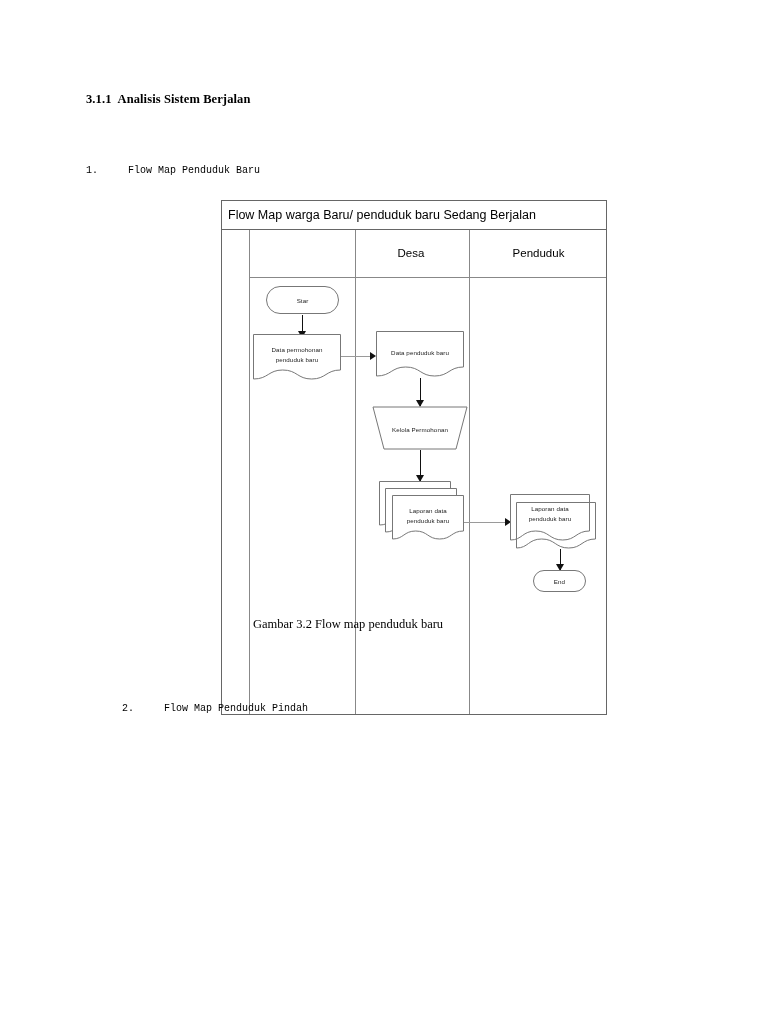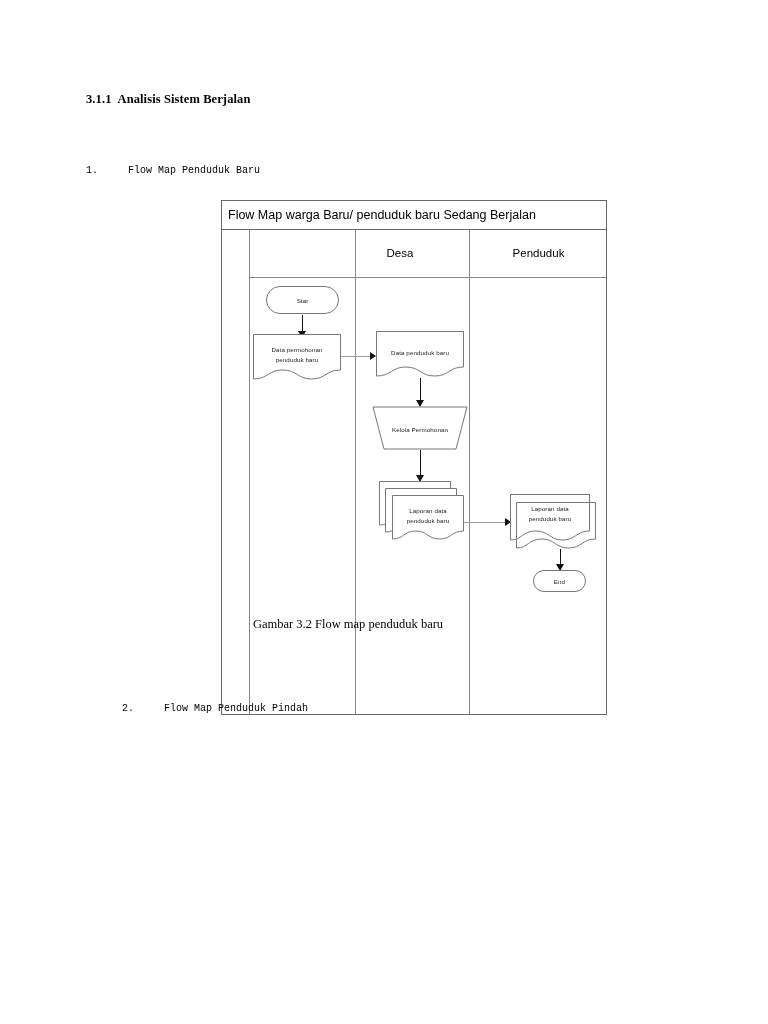--- a/index.html
+++ b/index.html
@@ -103,21 +103,21 @@
   .lane-label {
     position: absolute;
     top: 29px;
     height: 47px;
     line-height: 47px;
     text-align: center;
     font-size: 11.5px;
     color: #000000;
   }
   #lane-label-penduduk  { left: 27px;  width: 106px; }
-  #lane-label-desa      { left: 121px; width: 114px; text-align: center; }
+  #lane-label-desa      { left: 132px; width: 114px; text-align: center; }
   #lane-label-kecamatan { left: 247px; width: 139px; }
 
   
   .shape {
     position: absolute;
     box-sizing: border-box;
   }
   .shape-text {
     position: absolute;
     left: 0;

